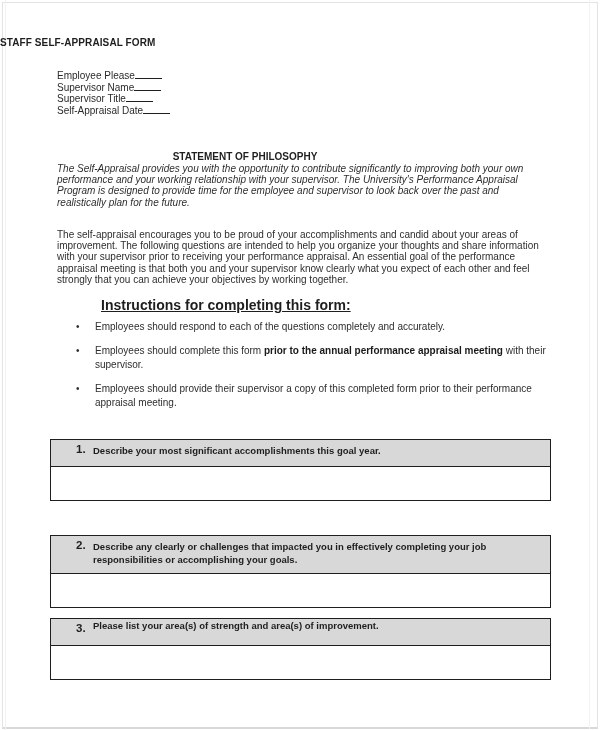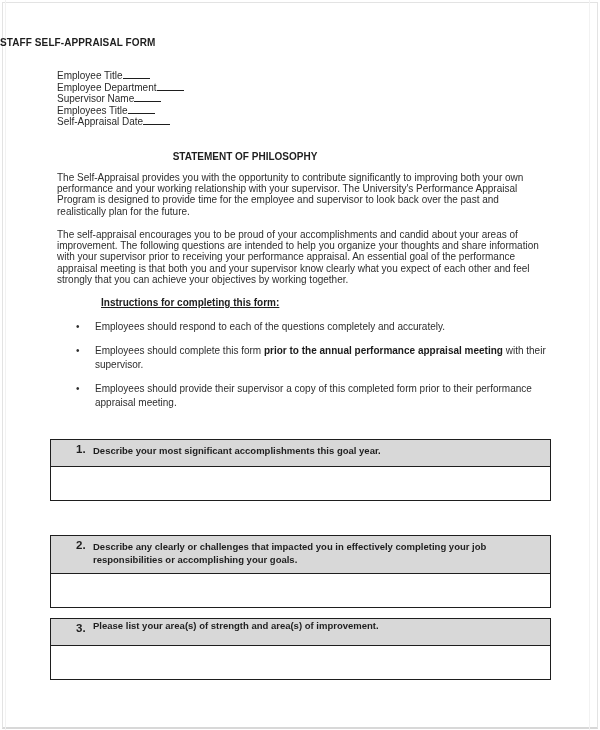--- a/index.html
+++ b/index.html
@@ -22,24 +22,24 @@
   .fields { position: absolute; left: 57px; top: 70px; font-size: 10px; line-height: 11.5px; }
   .field-row { white-space: nowrap; }
   .blank { display: inline-block; width: 27px; border-bottom: 1px solid #1e1e1e; height: 8px; vertical-align: baseline; }
   .section-heading {
     position: absolute; left: 0; width: 490px; top: 151px; text-align: center;
     font-size: 10px; font-weight: bold; color: #1e1e1e;
   }
   .para {
     position: absolute; left: 57px; width: 490px; font-size: 10px; line-height: 11.2px; color: #2e2e2e;
   }
-  .p1 { top: 172px; }
+  .p1 { top: 163px; font-style: italic; }
   .p2 { top: 229px; }
   .instr-head {
-    position: absolute; left: 57px; top: 297px; font-size: 10px; font-weight: bold;
+    position: absolute; left: 57px; top: 297px; font-size: 14px; font-weight: bold;
     text-decoration: underline; color: #1e1e1e; padding-left: 44px;
   }
   .bullets { position: absolute; left: 0; top: 0; }
   .bullet-item { position: absolute; left: 95px; width: 460px; font-size: 10px; line-height: 13.5px; color: #2e2e2e; }
   .bullet-dot { position: absolute; left: -19px; top: 0; font-size: 10px; }
   .b1 { top: 320px; }
   .b2 { top: 344px; }
   .b3 { top: 382px; }
   .q-box {
     position: absolute; left: 50px; width: 501px; border: 1.5px solid #1e1e1e; box-sizing: border-box;
@@ -67,30 +67,27 @@
 </head>
 <body>
 
 <div class="page-frame"></div>
 <div class="page-inner"></div>
 
 <div class="title">STAFF SELF-APPRAISAL FORM</div>
 
 <div class="fields">
   <div class="field-row">
-    <span>Employee Title</span><span class="blank"></span>
-  </div>
-  <div class="field-row">
-    <span>Employee Department</span><span class="blank"></span>
+    <span>Employee Please</span><span class="blank"></span>
   </div>
   <div class="field-row">
     <span>Supervisor Name</span><span class="blank"></span>
   </div>
   <div class="field-row">
-    <span>Employees Title</span><span class="blank"></span>
+    <span>Supervisor Title</span><span class="blank"></span>
   </div>
   <div class="field-row">
     <span>Self-Appraisal Date</span><span class="blank"></span>
   </div>
 </div>
 
 <div class="section-heading">STATEMENT OF PHILOSOPHY</div>
 
 <div class="para p1">The   Self-Appraisal provides you with the opportunity to contribute significantly to improving both your own performance and your working relationship with your supervisor.  The University's Performance Appraisal Program is designed to provide time for the employee and supervisor to look back over the past and realistically plan for the future.</div>
 <div class="para p2">The   self-appraisal encourages you to be proud of your accomplishments and candid about your areas of improvement.  The following questions are intended to help you organize your thoughts and share information with your supervisor prior to receiving your performance appraisal.  An essential goal of the performance appraisal meeting is that both you and your supervisor know clearly what you expect of each other and feel strongly that you can achieve your objectives by working together.</div>

